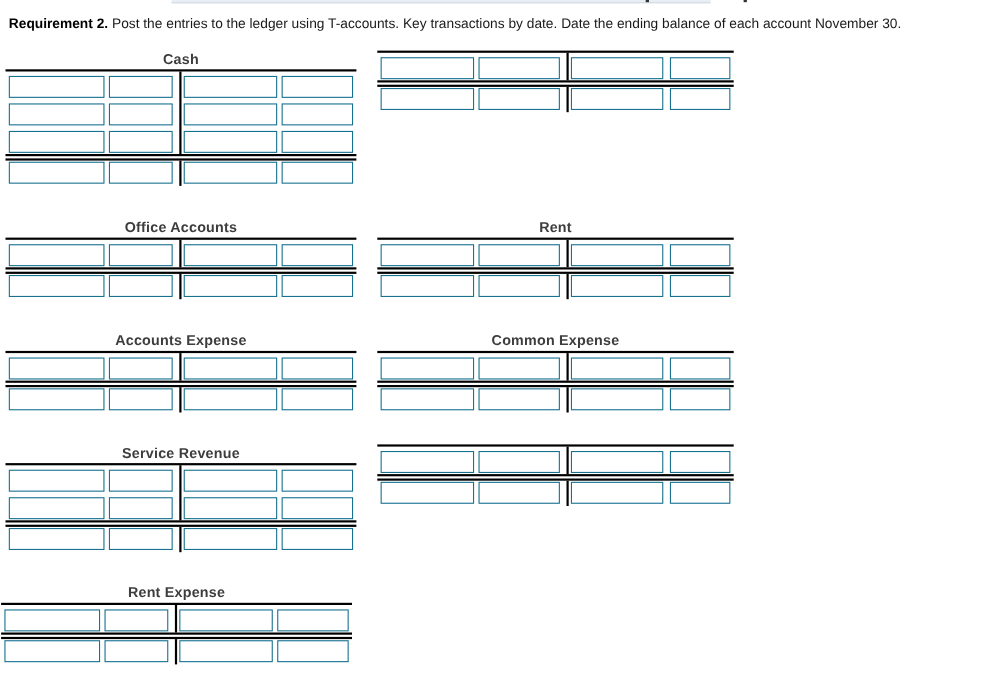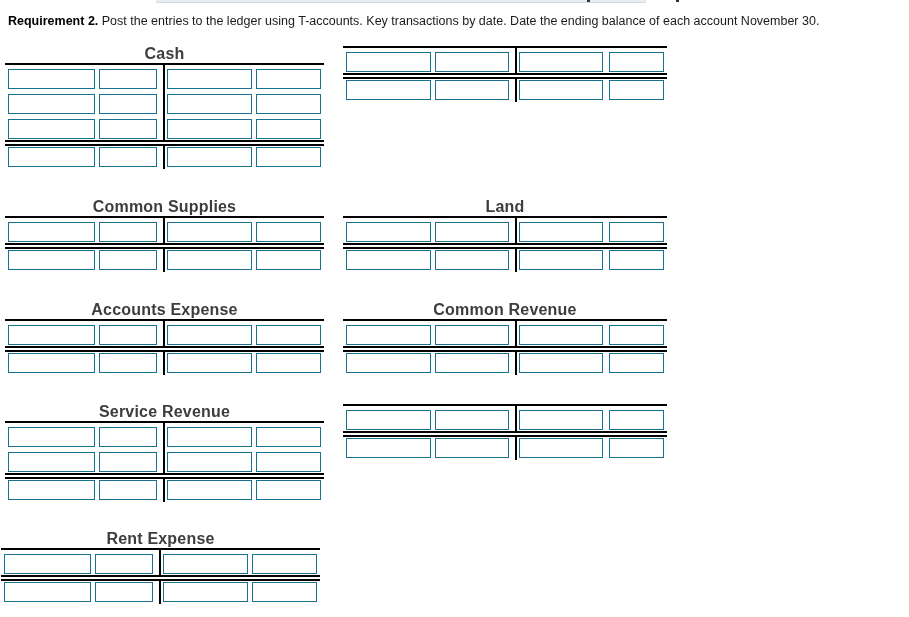--- a/index.html
+++ b/index.html
@@ -17,21 +17,21 @@
   #tick1 { left:587px; }
   #tick2 { left:676px; }
   .header {
     position:absolute; left:8px; top:14px; width:896px;
     font-size:12.5px; color:#1a1a1a; line-height:15px;
   }
   .header .req { font-weight:bold; color:#000; }
   .t-account { position:absolute; }
   .t-title {
     height:15px; line-height:15px; margin-bottom:2px; text-align:center;
-    font-size:16px; font-weight:bold; color:var(--title); letter-spacing:0.2px;
+    font-size:13px; font-weight:bold; color:var(--title); letter-spacing:0.2px;
   }
   .t-body { position:relative; border-top:2px solid var(--line); padding-bottom:2px; }
   .t-div { position:absolute; top:0; bottom:0; width:2px; background:var(--line); z-index:1; }
   .t-row { position:relative; height:20px; margin-top:5px; }
   .t-row.first { margin-top:4px; }
   .t-row.balance { margin-top:1px; }
   .t-row input {
     position:absolute; top:0; height:20px; box-sizing:border-box;
     border:1.5px solid var(--input-border); background:#fff; padding:0 3px;
     font-family:"Liberation Sans", sans-serif; font-size:11px; color:#222;
@@ -96,40 +96,40 @@
           <div class="ruling"></div>
           <div class="t-row balance">
             <input type="text" aria-label="Accounts Receivable debit-date-input balance" style="left: 3px; width: 85px;">
             <input type="text" aria-label="Accounts Receivable debit-amount-input balance" style="left: 92px; width: 74px;">
             <input type="text" aria-label="Accounts Receivable credit-date-input balance" style="left: 176px; width: 84px;">
             <input type="text" aria-label="Accounts Receivable credit-amount-input balance" style="left: 266px; width: 55px;">
           </div>
         </div>
       </div>
       <div class="t-account" style="left: 5px; top: 199px; width: 319px;">
-        <div class="t-title">Common Supplies</div>
+        <div class="t-title">Office Accounts</div>
         <div class="t-body">
           <div class="t-div" style="left: 158px;"></div>
           <div class="t-row first">
             <input type="text" aria-label="Office Supplies debit-date-input transaction" style="left: 3px; width: 87px;">
             <input type="text" aria-label="Office Supplies debit-amount-input transaction" style="left: 94px; width: 58px;">
             <input type="text" aria-label="Office Supplies credit-date-input transaction" style="left: 162px; width: 85px;">
             <input type="text" aria-label="Office Supplies credit-amount-input transaction" style="left: 251px; width: 65px;">
           </div>
           <div class="ruling"></div>
           <div class="t-row balance">
             <input type="text" aria-label="Office Supplies debit-date-input balance" style="left: 3px; width: 87px;">
             <input type="text" aria-label="Office Supplies debit-amount-input balance" style="left: 94px; width: 58px;">
             <input type="text" aria-label="Office Supplies credit-date-input balance" style="left: 162px; width: 85px;">
             <input type="text" aria-label="Office Supplies credit-amount-input balance" style="left: 251px; width: 65px;">
           </div>
         </div>
       </div>
       <div class="t-account" style="left: 343px; top: 199px; width: 324px;">
-        <div class="t-title">Land</div>
+        <div class="t-title">Rent</div>
         <div class="t-body">
           <div class="t-div" style="left: 172px;"></div>
           <div class="t-row first">
             <input type="text" aria-label="Land debit-date-input transaction" style="left: 3px; width: 85px;">
             <input type="text" aria-label="Land debit-amount-input transaction" style="left: 92px; width: 74px;">
             <input type="text" aria-label="Land credit-date-input transaction" style="left: 176px; width: 84px;">
             <input type="text" aria-label="Land credit-amount-input transaction" style="left: 266px; width: 55px;">
           </div>
           <div class="ruling"></div>
           <div class="t-row balance">
@@ -153,21 +153,21 @@
           <div class="ruling"></div>
           <div class="t-row balance">
             <input type="text" aria-label="Accounts Payable debit-date-input balance" style="left: 3px; width: 87px;">
             <input type="text" aria-label="Accounts Payable debit-amount-input balance" style="left: 94px; width: 58px;">
             <input type="text" aria-label="Accounts Payable credit-date-input balance" style="left: 162px; width: 85px;">
             <input type="text" aria-label="Accounts Payable credit-amount-input balance" style="left: 251px; width: 65px;">
           </div>
         </div>
       </div>
       <div class="t-account" style="left: 343px; top: 302px; width: 324px;">
-        <div class="t-title">Common Revenue</div>
+        <div class="t-title">Common Expense</div>
         <div class="t-body">
           <div class="t-div" style="left: 172px;"></div>
           <div class="t-row first">
             <input type="text" aria-label="Common Shares debit-date-input transaction" style="left: 3px; width: 85px;">
             <input type="text" aria-label="Common Shares debit-amount-input transaction" style="left: 92px; width: 74px;">
             <input type="text" aria-label="Common Shares credit-date-input transaction" style="left: 176px; width: 84px;">
             <input type="text" aria-label="Common Shares credit-amount-input transaction" style="left: 266px; width: 55px;">
           </div>
           <div class="ruling"></div>
           <div class="t-row balance">

